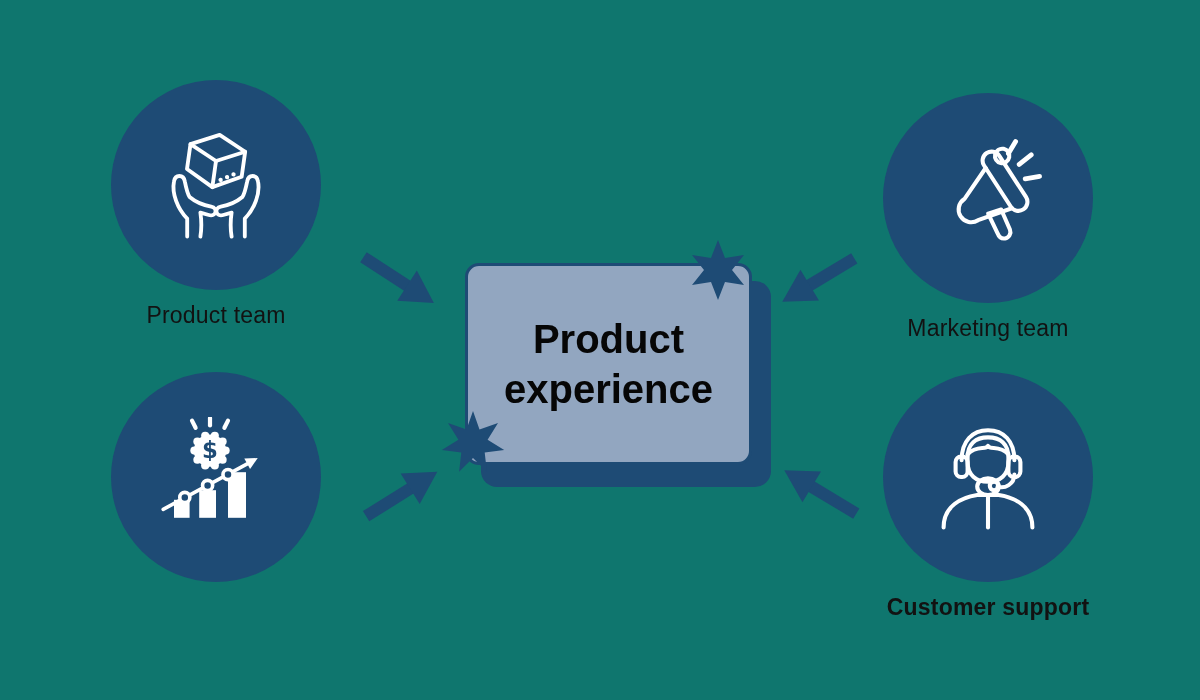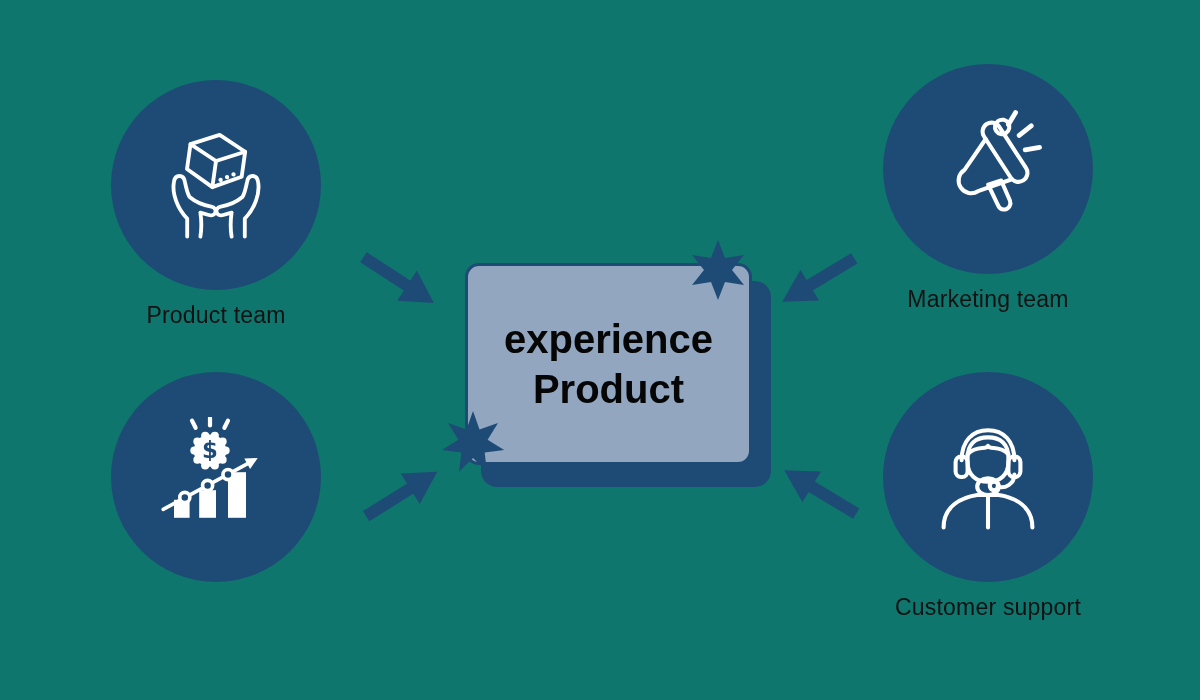--- a/index.html
+++ b/index.html
@@ -11,23 +11,23 @@
   .team { position:absolute; width:210px; text-align:center; }
   .team .disc {
     width:210px; height:210px; border-radius:50%;
     background:#1E4B75;
     display:flex; align-items:center; justify-content:center;
   }
   .team .label {
     margin-top:12px; font-size:23px; color:#121212; letter-spacing:0.2px;
   }
   .team-product   { left:111px; top:80px;  }
-  .team-marketing { left:883px; top:64px;  }
+  .team-marketing { left:883px; top:93px;  }
   .team-sales     { left:111px; top:372px; }
-  .team-support   { left:883px; top:372px; }
+  .team-support   { left:883px; top:372px;font-weight:bold; }
 
   
   .panel-shadow {
     position:absolute; left:481px; top:281px; width:290px; height:206px;
     background:#1E4B75; border-radius:16px;
   }
   .panel {
     position:absolute; left:465px; top:263px; width:287px; height:202px;
     background:#92A6C0; border:3px solid #1E4B75; border-radius:14px;
     box-sizing:border-box;
@@ -144,22 +144,22 @@
         <ellipse cx="50" cy="58" rx="9" ry="7"></ellipse>
         <path d="M13,92 C13,74 28,67 41,65 L59,65 C72,67 87,74 87,92"></path>
         <path d="M50,65 L50,92"></path>
       </svg>
     </div>
     <div class="label">Customer support</div>
   </div>
 
   <div class="panel-shadow"></div>
   <div class="panel">
+    <div class="title-line">Product</div>
     <div class="title-line">experience</div>
-    <div class="title-line">Product</div>
   </div>
 
   <svg class="star star-tr" width="64" height="64" viewBox="0 0 64 64">
     <path fill="#1E4B75" d="M32,2 L39,19.9 L58,17 L46,32 L58,47 L39,44.1 L32,62 L25,44.1 L6,47 L18,32 L6,17 L25,19.9 Z"></path>
   </svg>
   <svg class="star star-bl" width="68" height="68" viewBox="0 0 68 68">
     <path fill="#1E4B75" d="M34,2 L40.5,20.5 L59,14.1 L48.6,30.7 L65.2,41.1 L45.7,43.4 L47.9,62.8 L34,49 L20.1,62.8 L22.3,43.4 L2.8,41.1 L19.4,30.7 L9,14.1 L27.5,20.5 Z"></path>
   </svg>
 
   <svg class="arrow arrow-tl" viewBox="0 0 92 46">

